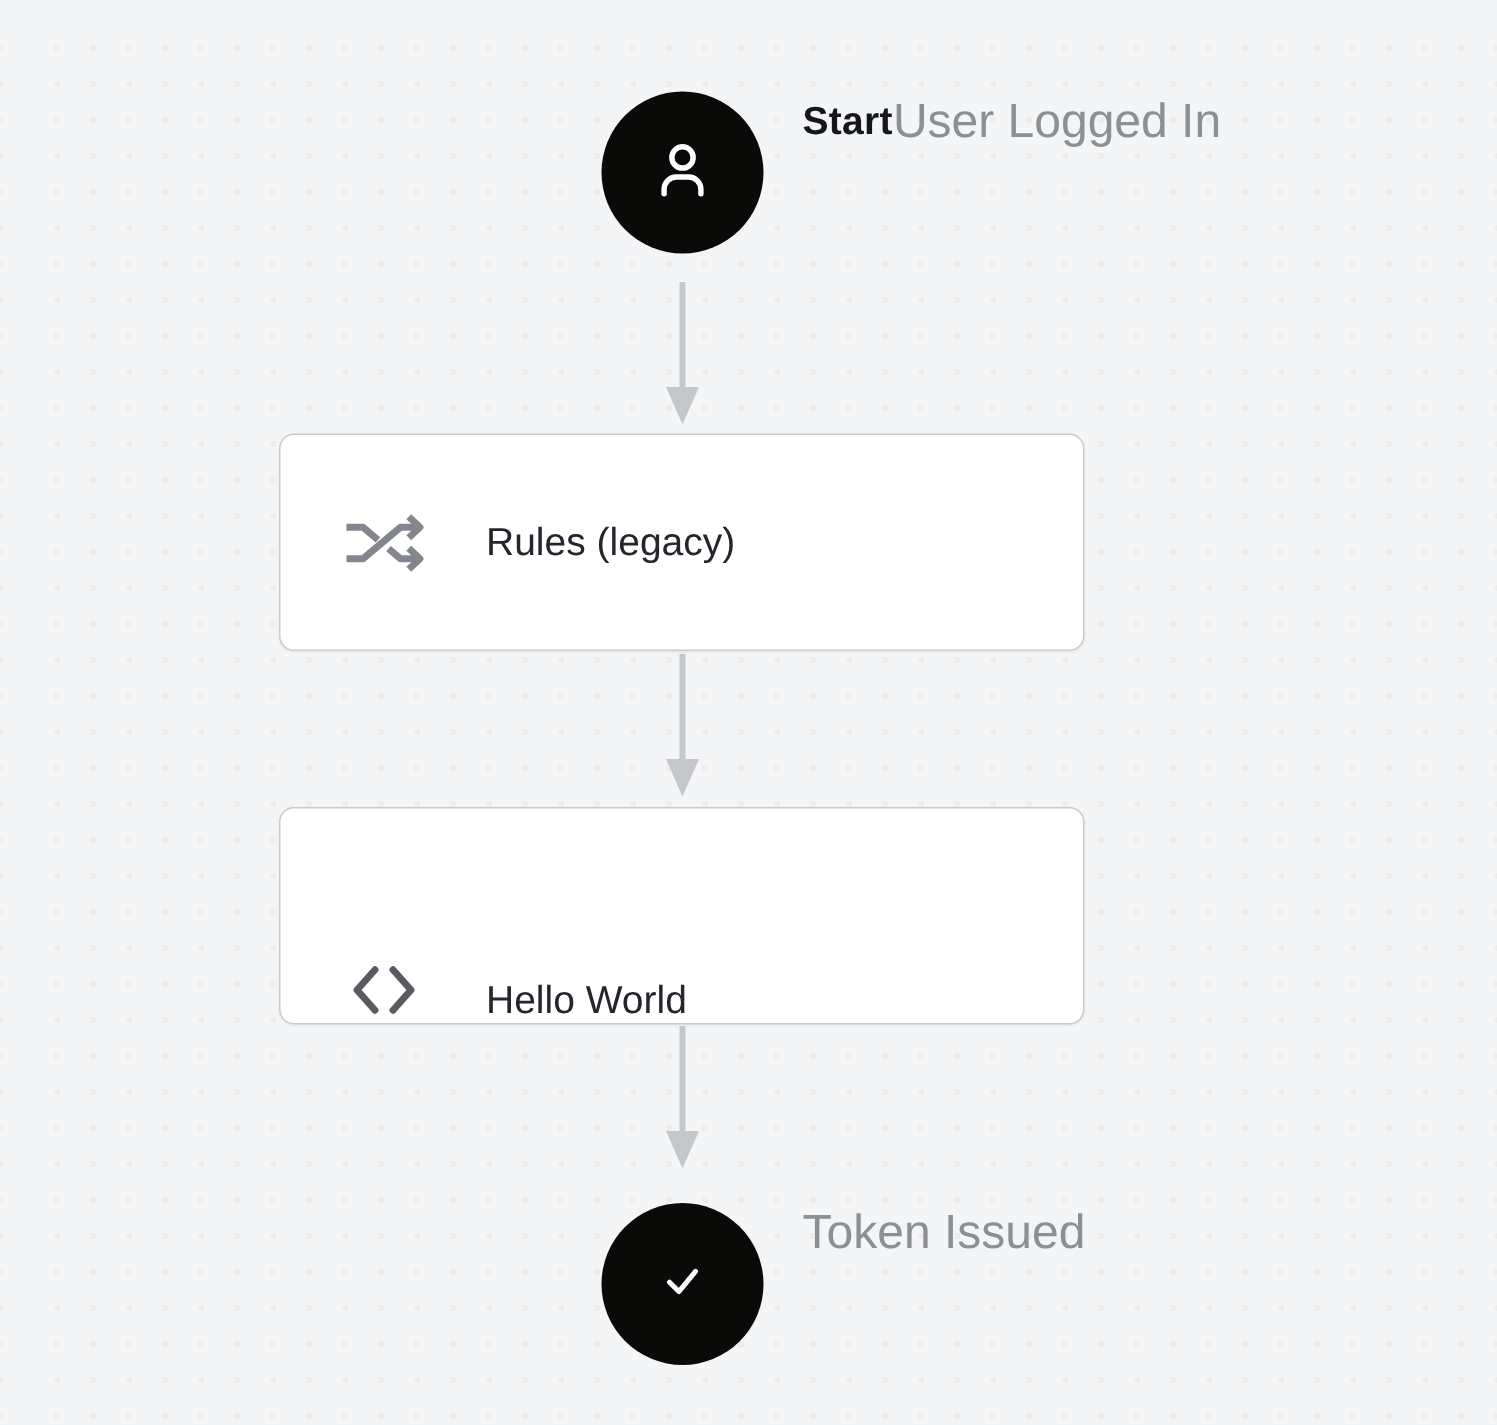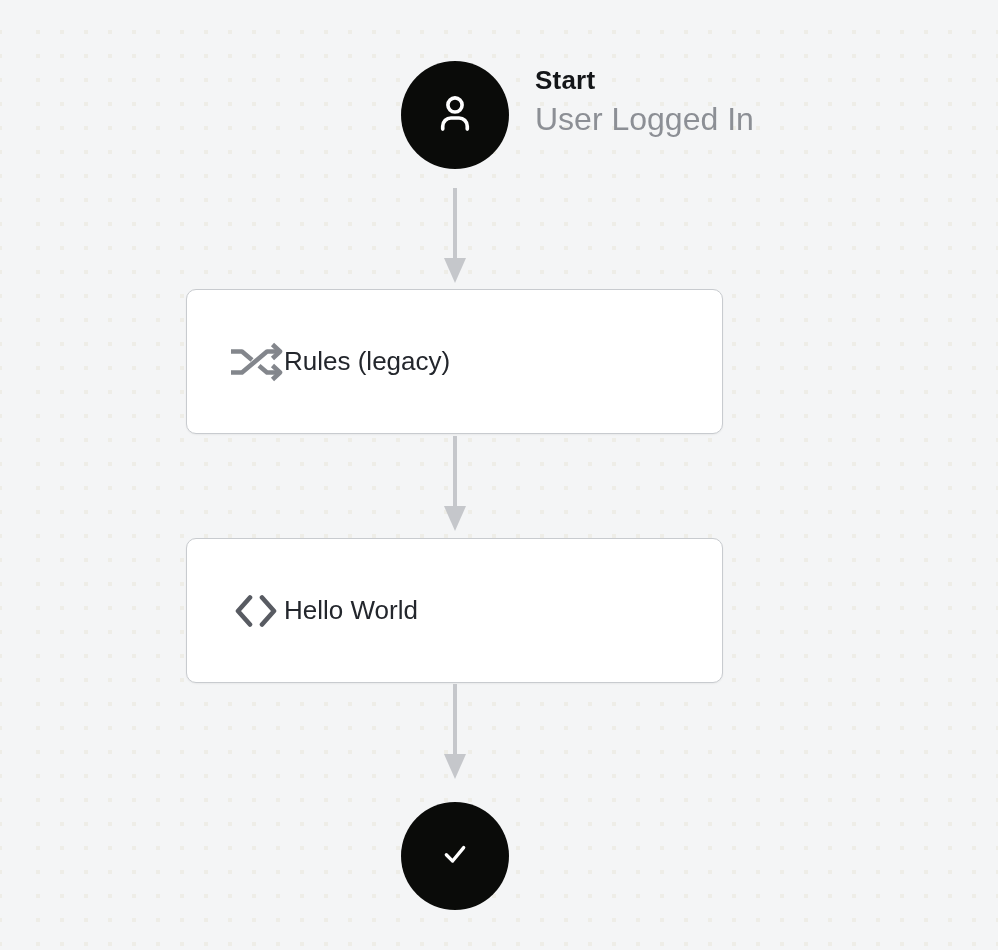--- a/index.html
+++ b/index.html
@@ -32,22 +32,22 @@
     justify-content: center;
   }
   .node-circle.start    { top: 61px;  }
   .node-circle.complete { top: 802px; }
 
   .node-label {
     position: absolute;
     left: 535px;
     height: 108px;
     display: flex;
-    flex-direction: column;
-    justify-content: flex-start;
+    flex-direction: row;
+    justify-content: center;
   }
   .node-label.start    { top: 61px;  }
   .node-label.complete { top: 802px; }
   .node-title {
     font-size: 26px;
     font-weight: 700;
     color: #141619;
     line-height: 39px;
     letter-spacing: 0.2px;
     white-space: nowrap;
@@ -79,31 +79,32 @@
     background: #ffffff;
     border: 1px solid #c8cbcf;
     border-radius: 10px;
     box-shadow: 0 1px 2px rgba(0,0,0,0.05);
     display: flex;
     align-items: center;
     padding-left: 41px;
     cursor: pointer;
   }
   .action-card.rules { top: 289px; }
-  .action-card.hello { top: 538px; }
+  .action-card.hello { top: 538px; align-items: flex-end; }
 
   .card-icon {
     width: 56px;
     height: 44px;
     display: flex;
     align-items: center;
     justify-content: center;
     flex: 0 0 auto;
   }
   .card-label {
+    margin-left: 40px;
     font-size: 26px;
     font-weight: 500;
     color: #23262c;
     white-space: nowrap;
   }
 </style>
 </head>
 <body>
 
 <div class="stage">
@@ -160,15 +161,16 @@
   </svg>
 
   <div class="node-circle complete">
     <span>
       <svg width="32" height="32" viewBox="0 0 24 24" fill="none" stroke="#ffffff" stroke-width="2.5" stroke-linecap="round" stroke-linejoin="round">
         <path d="M5.5 12.6 L10.2 17.3 L18.5 7.2"></path>
       </svg>
     </span>
   </div>
   <div class="node-label complete">
+    <div class="node-subtitle">Token Issued</div>
   </div>
 
 </div>
 
 </body></html>

